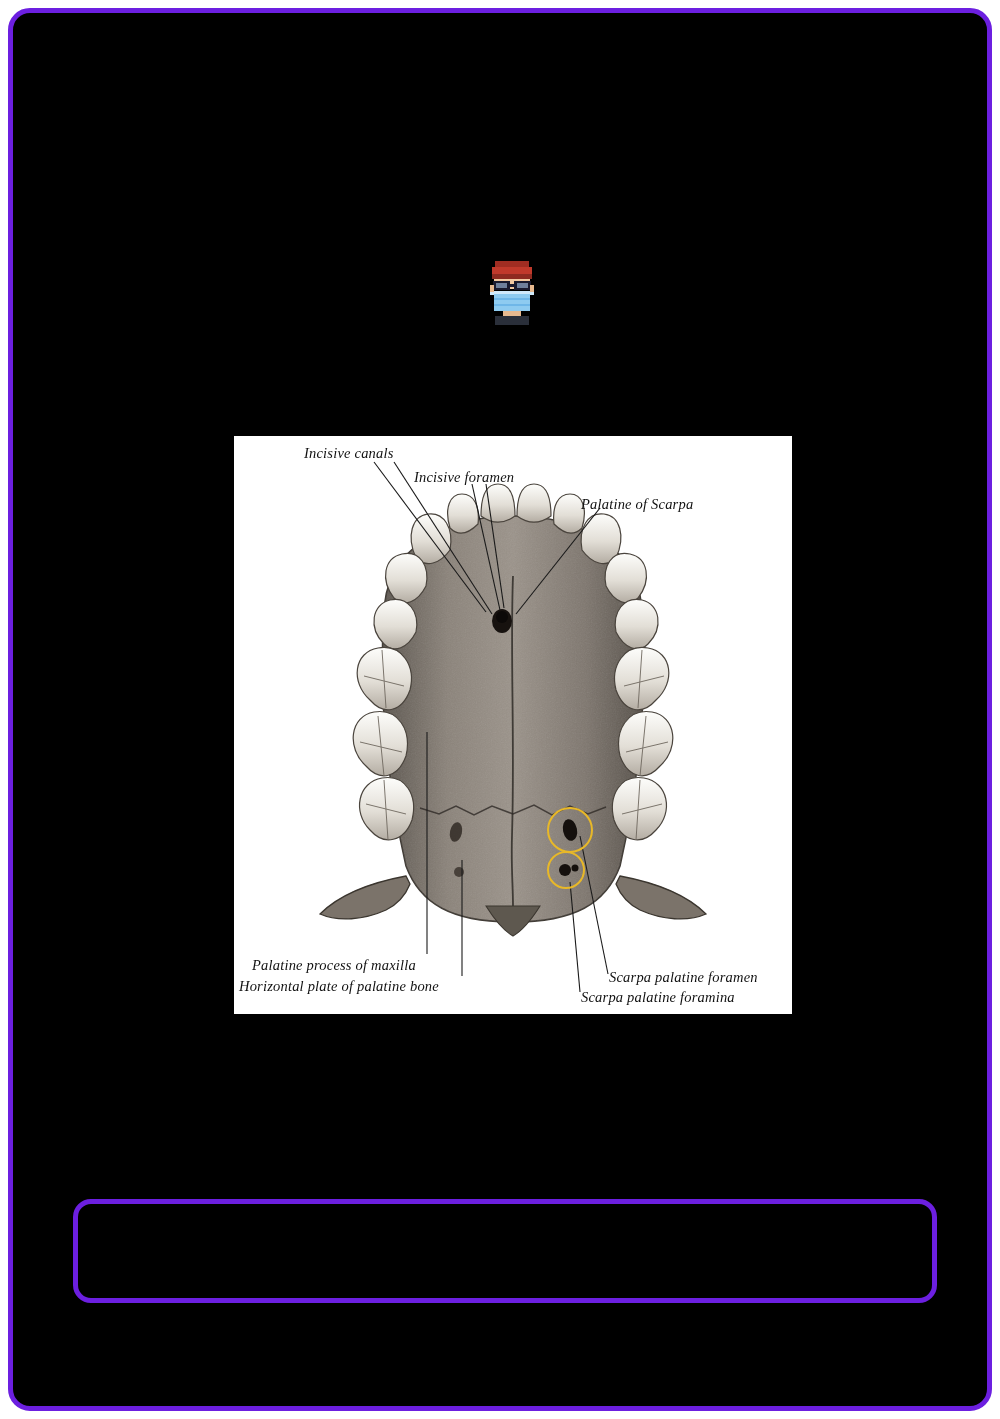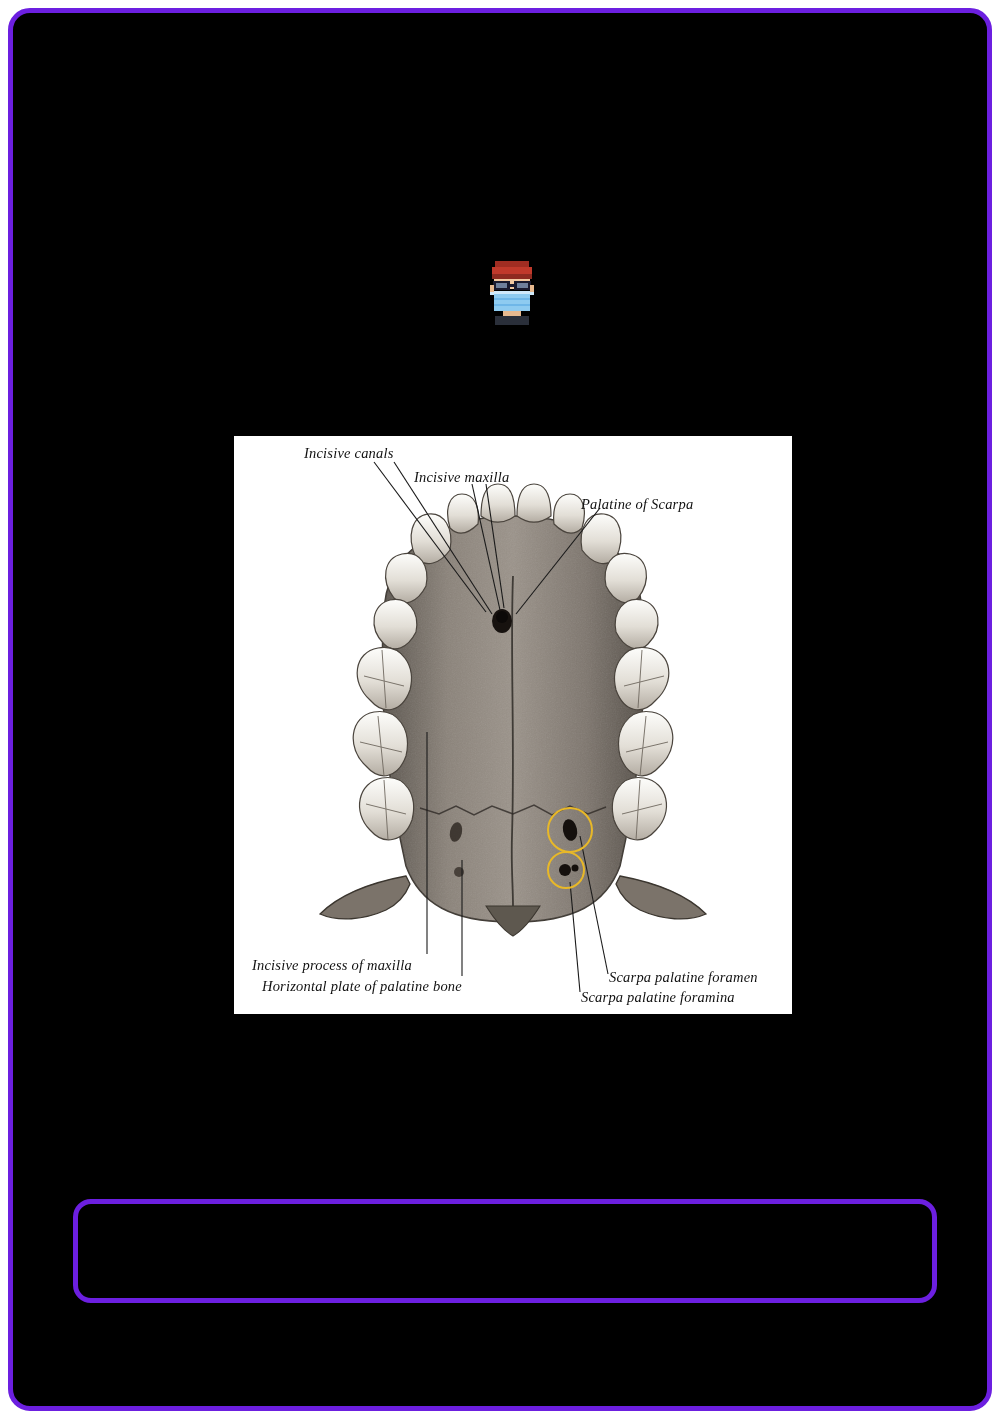--- a/index.html
+++ b/index.html
@@ -59,21 +59,21 @@
     font-style: italic;
     font-size: 14.5px;
     color: #111111;
     white-space: nowrap;
     letter-spacing: 0.2px;
   }
   .lbl-incisive-canals { left: 70px; top: 9px; }
   .lbl-incisive-foramen { left: 180px; top: 33px; }
   .lbl-foramina-scarpa { left: 347px; top: 60px; }
   .lbl-palatine-process { left: 18px; top: 521px; }
-  .lbl-horizontal-plate { left: 28px; top: 542px; }
+  .lbl-horizontal-plate { left: 5px; top: 542px; }
   .lbl-greater-palatine { left: 375px; top: 533px; }
   .lbl-lesser-palatine { left: 347px; top: 553px; }
 
   
   .hl-circle {
     position: absolute;
     border: 2px solid #e8b828;
     border-radius: 50%;
     box-sizing: border-box;
   }
@@ -265,23 +265,23 @@
           <path d="M346 556 L 336 446"></path>
         </g>
       </svg>
 
       
       <div class="hl-circle hl-greater"></div>
       <div class="hl-circle hl-lesser"></div>
 
       
       <div class="fig-label lbl-incisive-canals">Incisive canals</div>
-      <div class="fig-label lbl-incisive-foramen">Incisive maxilla</div>
+      <div class="fig-label lbl-incisive-foramen">Incisive foramen</div>
       <div class="fig-label lbl-foramina-scarpa">Palatine of Scarpa</div>
-      <div class="fig-label lbl-palatine-process">Incisive process of maxilla</div>
+      <div class="fig-label lbl-palatine-process">Palatine process of maxilla</div>
       <div class="fig-label lbl-horizontal-plate">Horizontal plate of palatine bone</div>
       <div class="fig-label lbl-greater-palatine">Scarpa palatine foramen</div>
       <div class="fig-label lbl-lesser-palatine">Scarpa palatine foramina</div>
     </div>
   </div>
 
   <div class="input-bar">
     <div class="input-bar-inner" placeholder=""></div>
   </div>
 

